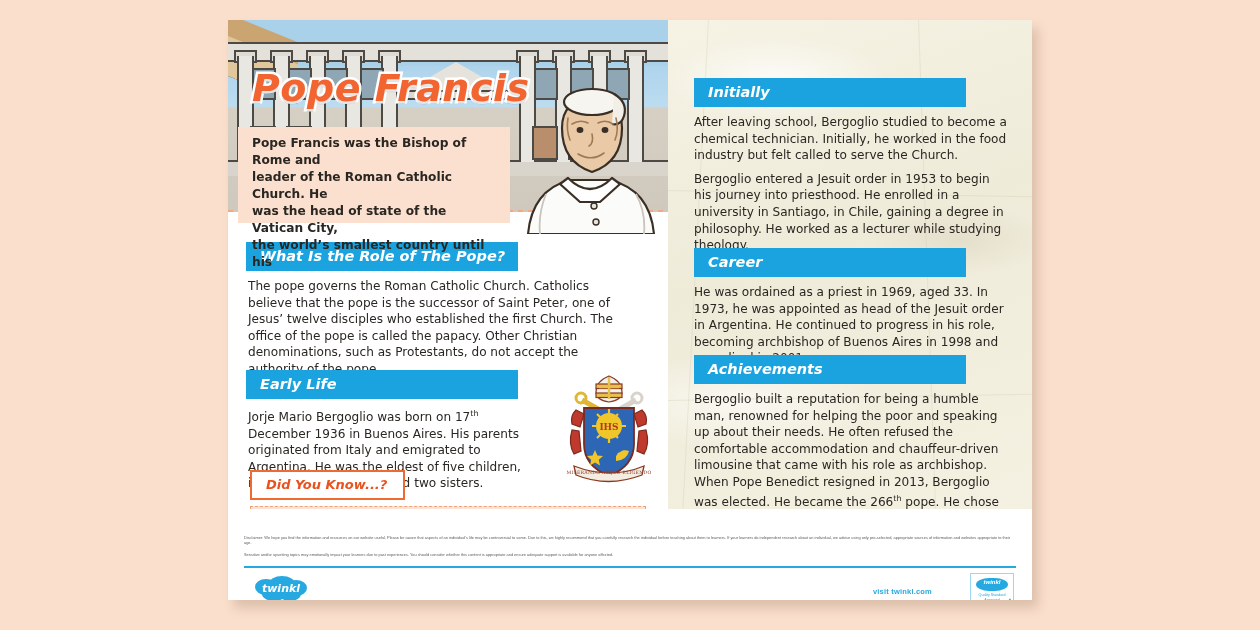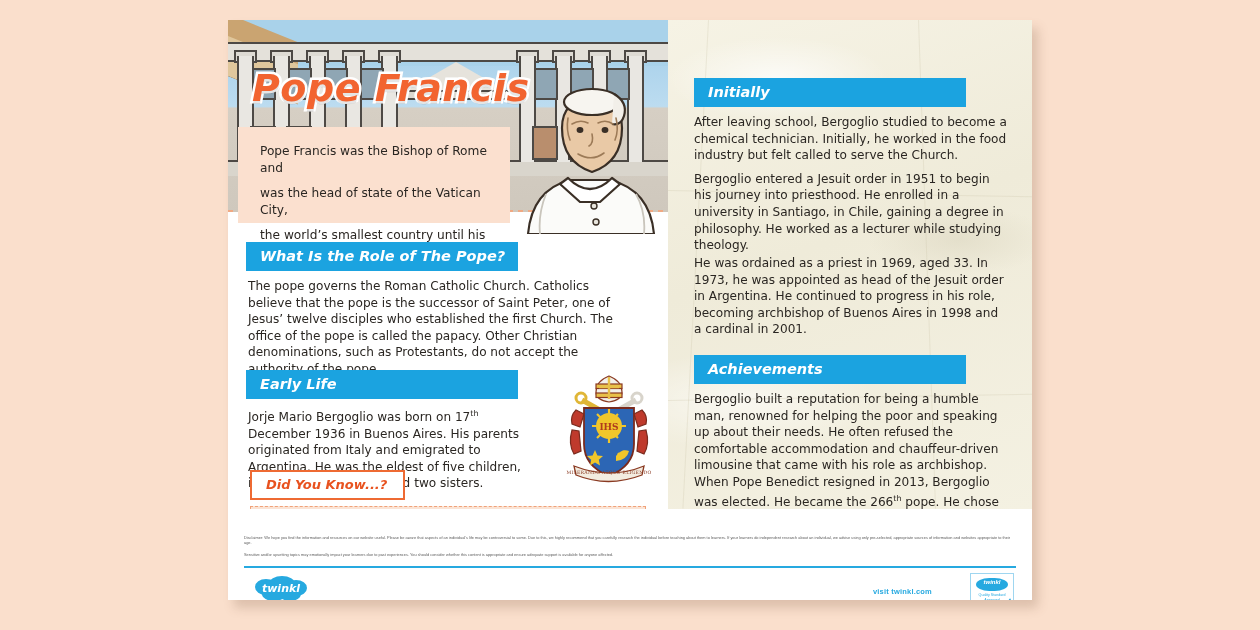--- a/index.html
+++ b/index.html
@@ -52,21 +52,21 @@
   .door{position:absolute;width:22px;height:30px;background:#b98e6d;border:2px solid #4d4945;}
 
   #title{position:absolute;left:24px;top:46px;z-index:6;
     font-family:"DejaVu Sans", sans-serif;font-weight:700;font-style:italic;
     font-size:38px;letter-spacing:.5px;color:#f26430;
     -webkit-text-stroke:5px #ffffff;paint-order:stroke fill;
     text-shadow:0 3px 0 rgba(0,0,0,.10);}
 
   #introbox{position:absolute;left:10px;top:107px;width:272px;height:96px;z-index:7;
     background:#fbe0cf;padding:8px 14px 8px 14px;box-sizing:border-box;}
-  #introbox p{margin:8px;font-size:12.2px;line-height:17px;color:#2a2622;font-weight:400;}
+  #introbox p{margin:0;font-size:12.2px;line-height:17px;color:#2a2622;font-weight:700;}
 
   
   #pope{position:absolute;left:282px;top:58px;width:160px;height:156px;z-index:6;}
 
   .bannerdots{position:absolute;left:0;top:190px;width:440px;height:2px;
     background-image:repeating-linear-gradient(to right,#f0a983 0 5px,transparent 5px 10px);}
 
   
   .hbar{background:#1ba3e0;color:#ffffff;font-weight:700;font-style:italic;
     font-size:14.5px;line-height:22px;padding:3px 0 4px 14px;box-sizing:border-box;}
@@ -197,20 +197,21 @@
       <g fill="#e8e5dd" stroke="#3a2f26" stroke-width="1.4">
         <circle cx="84" cy="128" r="3"></circle>
           <circle cx="86" cy="144" r="3"></circle>
       </g>
     </svg>
 
     <div id="title">Pope Francis</div>
 
     <div id="introbox">
       <p>Pope Francis was the Bishop of Rome and</p>
+      <p>leader of the Roman Catholic Church. He</p>
       <p>was the head of state of the Vatican City,</p>
       <p>the world’s smallest country until his</p>
     </div>
 
     <div class="bannerdots"></div>
 
     <div id="roleWrap">
       <div class="hbar">What Is the Role of The Pope?</div>
       <div class="body">The pope governs the Roman Catholic Church. Catholics believe that the pope is the successor of Saint Peter, one of Jesus’ twelve disciples who established the first Church. The office of the pope is called the papacy. Other Christian denominations, such as Protestants, do not accept the authority of the pope.</div>
     </div>
@@ -267,24 +268,25 @@
 
   <div id="rightcol">
     <div class="paperfold" style="left:40px;top:0;width:1px;height:489px;transform:rotate(3deg);"></div>
     <div class="paperfold" style="left:250px;top:0;width:1px;height:489px;transform:rotate(-2deg);"></div>
     <div class="paperfold" style="left:0;top:170px;width:364px;height:1px;transform:rotate(1deg);"></div>
     <div class="paperfold" style="left:0;top:380px;width:364px;height:1px;transform:rotate(-1deg);"></div>
 
     <div class="blk" id="eduBlk">
       <div class="hbar">Initially</div>
       <div class="body">After leaving school, Bergoglio studied to become a chemical technician. Initially, he worked in the food industry but felt called to serve the Church.</div>
-      <div class="body">Bergoglio entered a Jesuit order in 1951 to begin his journey into priesthood. He enrolled in a university in Santiago, in Chile, gaining a degree in philosophy. He worked as a lecturer while studying theology.</div>
+      <div class="body">Bergoglio entered a Jesuit order in 1953 to begin his journey into priesthood. He enrolled in a university in Santiago, in Chile, gaining a degree in philosophy. He worked as a lecturer while studying theology.</div>
     </div>
 
     <div class="blk" id="carBlk">
+      <div class="hbar">Career</div>
       <div class="body">He was ordained as a priest in 1969, aged 33. In 1973, he was appointed as head of the Jesuit order in Argentina. He continued to progress in his role, becoming archbishop of Buenos Aires in 1998 and a cardinal in 2001.</div>
     </div>
 
     <div class="blk" id="achBlk">
       <div class="hbar">Achievements</div>
       <div class="body">Bergoglio built a reputation for being a humble man, renowned for helping the poor and speaking up about their needs. He often refused the comfortable accommodation and chauffeur-driven limousine that came with his role as archbishop. When Pope Benedict resigned in 2013, Bergoglio was elected. He became the 266<sup>th</sup> pope. He chose the name Francis, after Saint Francis of Assisi. Pope Francis lived in the Vatican City.</div>
     </div>
   </div>
 
   <div id="footer">

